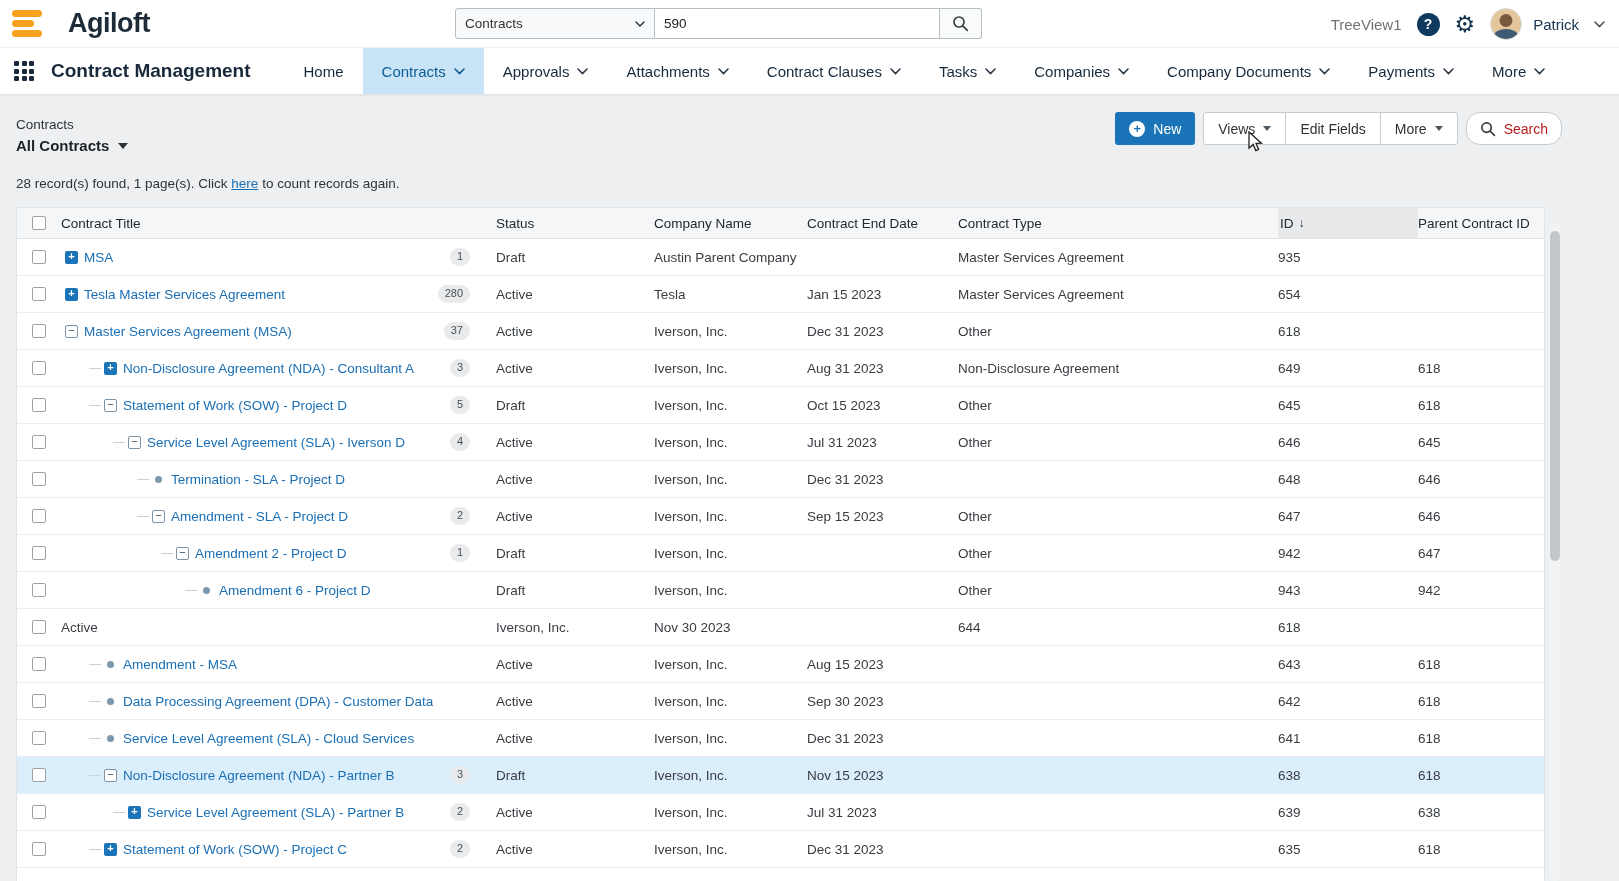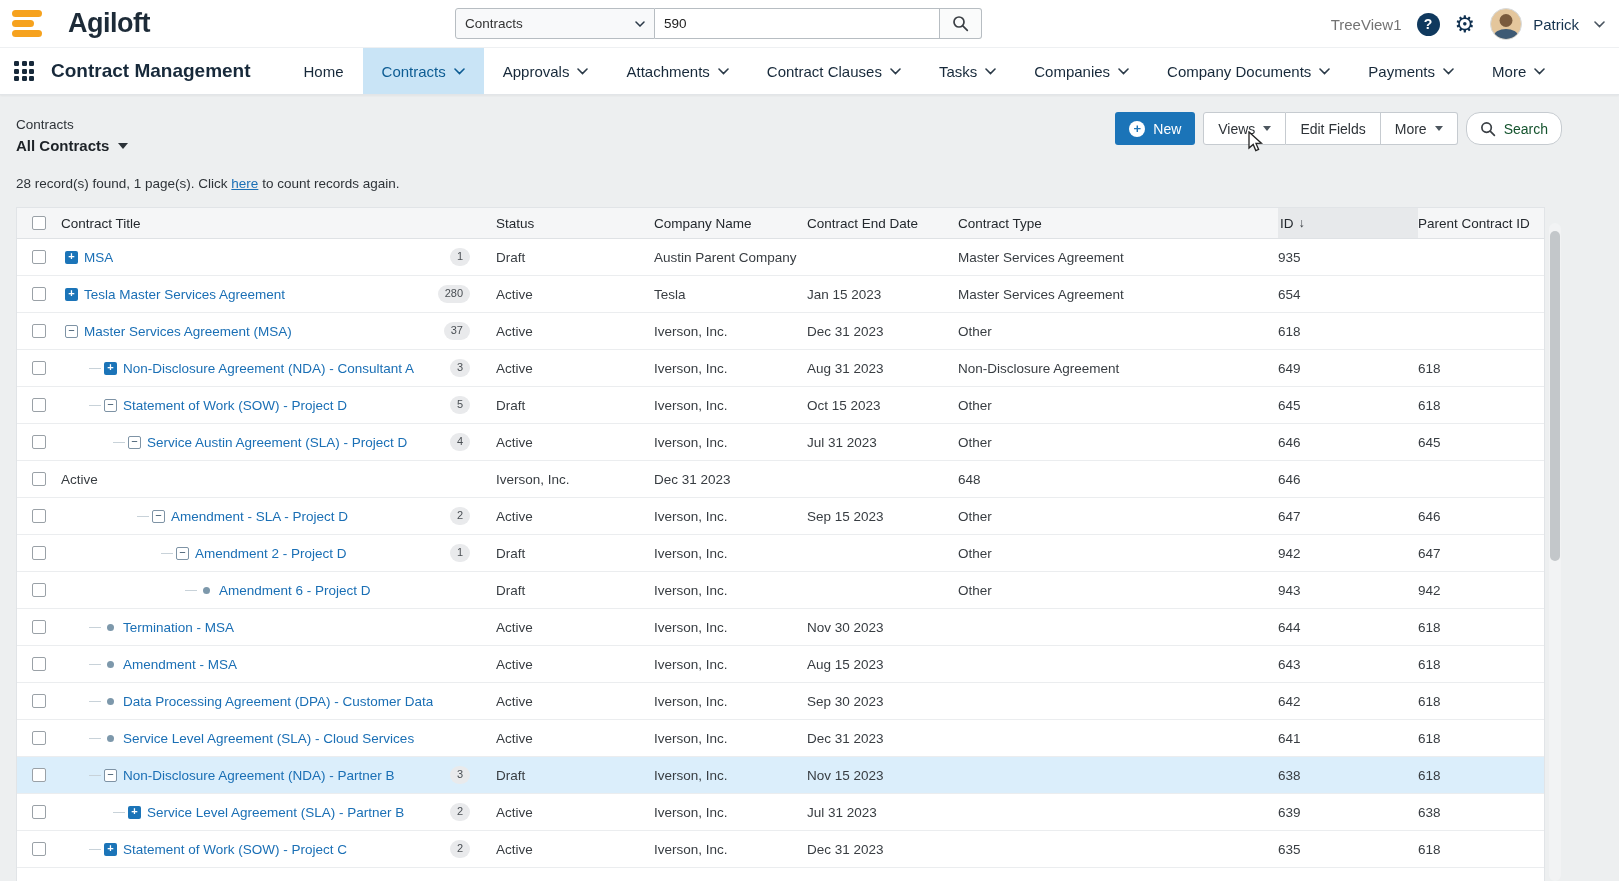--- a/index.html
+++ b/index.html
@@ -51,21 +51,21 @@
 
   .toolbar{position:absolute;right:57px;top:17px;display:flex;align-items:center;gap:8px}
   .btn{height:33px;font-size:14px;font-family:inherit;cursor:pointer}
   .btn-new{display:flex;align-items:center;gap:8px;background:var(--accent,#1b74b8);color:#fff;border:none;border-radius:3px;padding:0 14px}
   .plus-badge{width:16px;height:16px;border-radius:50%;background:#fff;color:var(--accent,#1b74b8);font-size:13px;font-weight:bold;display:flex;align-items:center;justify-content:center;line-height:1}
   .btn-group{display:flex}
   .btn-plain{background:#fff;border:1px solid #c6cbd0;color:#2e3338;padding:0 14px;display:flex;align-items:center;gap:8px}
   .btn-group .btn-plain + .btn-plain{border-left:none}
   .btn-group .btn-plain:first-child{border-radius:3px 0 0 3px}
   .btn-group .btn-plain:last-child{border-radius:0 3px 3px 0}
-  .btn-search{background:#fff;border:1px solid #c6cbd0;border-radius:14px;padding:0 13px;display:flex;align-items:center;gap:8px;color:#14532d}
+  .btn-search{background:#fff;border:1px solid #c6cbd0;border-radius:14px;padding:0 13px;display:flex;align-items:center;gap:8px;color:#b91c1c}
   .caret-sm{width:0;height:0;border-left:4px solid transparent;border-right:4px solid transparent;border-top:5px solid #4d565e}
 
   
   .table-card{position:absolute;left:16px;top:112px;width:1529px;bottom:0;background:#fff;border:1px solid #e1e4e7;border-bottom:none;overflow:hidden}
   .tr{display:grid;grid-template-columns:44px 435px 158px 153px 151px 320px 140px 1fr;align-items:start}
   .thead{background:#f5f6f7;border-bottom:1px solid #dfe2e5;height:31px;align-items:center}
   .th{font-size:13.5px;color:#24292e;padding-right:8px;display:flex;align-items:center;gap:5px;height:100%;cursor:pointer}
   .th-id{background:#e7e9eb;padding-left:2px}
   .sort-arrow{font-size:12.5px;color:#3a3f44}
   .c-check-h{display:flex;align-items:center;justify-content:center;height:100%}
@@ -374,36 +374,44 @@
           </div>
 
           <div class="tr row">
             <div class="td c-check">
               <span class="cb"></span>
             </div>
             <div class="td c-title">
               <div class="title-inner" style="padding-left: 52px;">
                 <span class="stub"></span>
                 <span class="tree-icon minus"></span>
-                <a class="title-link">Service Austin Agreement (SLA) - Project D</a>
+                <a class="title-link">Service Level Agreement (SLA) - Iverson D</a>
                 <span class="badge">4</span>
               </div>
             </div>
             <div class="td">Active</div>
             <div class="td">Iverson, Inc.</div>
             <div class="td">Jul 31 2023</div>
             <div class="td">Other</div>
             <div class="td">646</div>
             <div class="td">645</div>
           </div>
 
           <div class="tr row">
             <div class="td c-check">
               <span class="cb"></span>
             </div>
+            <div class="td c-title">
+              <div class="title-inner" style="padding-left: 76px;">
+                <span class="stub"></span>
+                <span class="tree-icon leaf"></span>
+                <a class="title-link">Termination - SLA - Project D</a>
+
+              </div>
+            </div>
             <div class="td">Active</div>
             <div class="td">Iverson, Inc.</div>
             <div class="td">Dec 31 2023</div>
             <div class="td"></div>
             <div class="td">648</div>
             <div class="td">646</div>
           </div>
 
           <div class="tr row">
             <div class="td c-check">
@@ -462,28 +470,20 @@
             <div class="td"></div>
             <div class="td">Other</div>
             <div class="td">943</div>
             <div class="td">942</div>
           </div>
 
           <div class="tr row">
             <div class="td c-check">
               <span class="cb"></span>
             </div>
-            <div class="td c-title">
-              <div class="title-inner" style="padding-left: 28px;">
-                <span class="stub"></span>
-                <span class="tree-icon leaf"></span>
-                <a class="title-link">Termination - MSA</a>
-
-              </div>
-            </div>
             <div class="td">Active</div>
             <div class="td">Iverson, Inc.</div>
             <div class="td">Nov 30 2023</div>
             <div class="td"></div>
             <div class="td">644</div>
             <div class="td">618</div>
           </div>
 
           <div class="tr row">
             <div class="td c-check">

